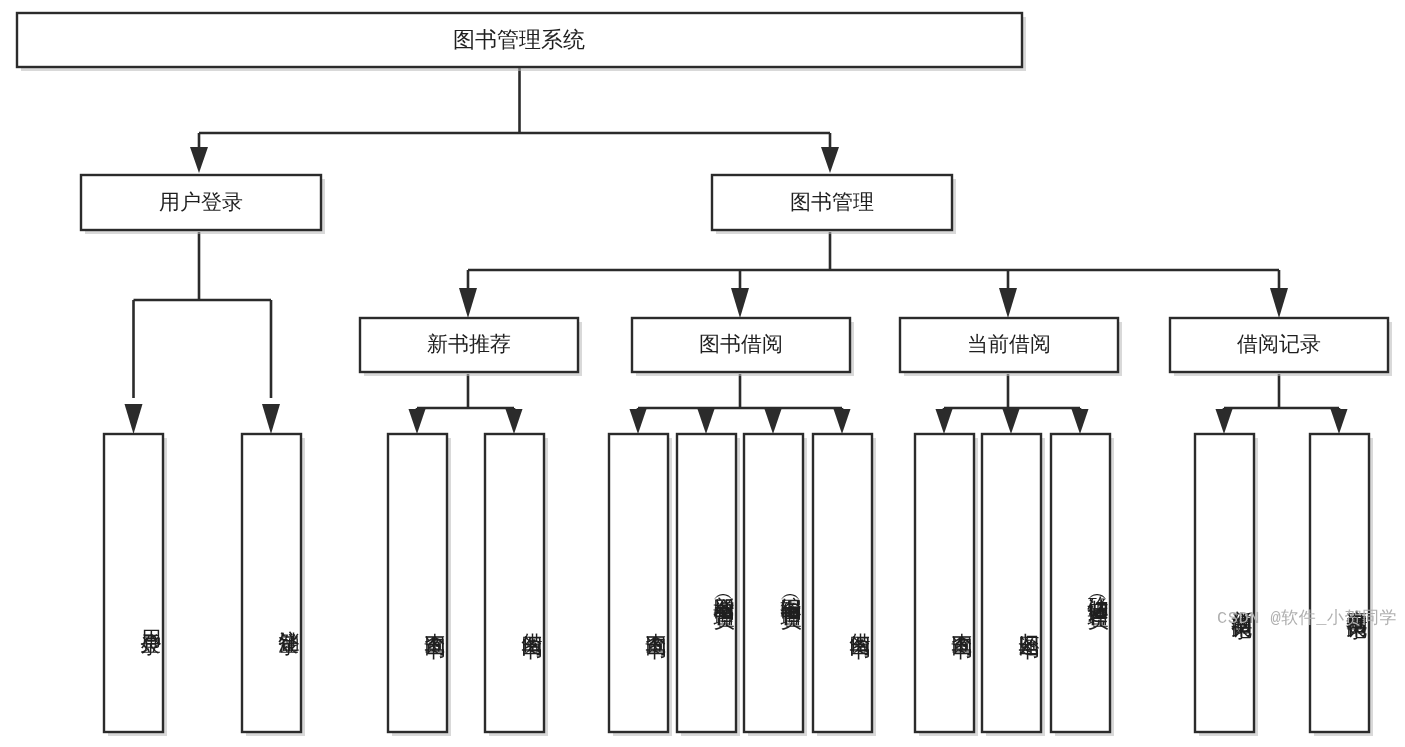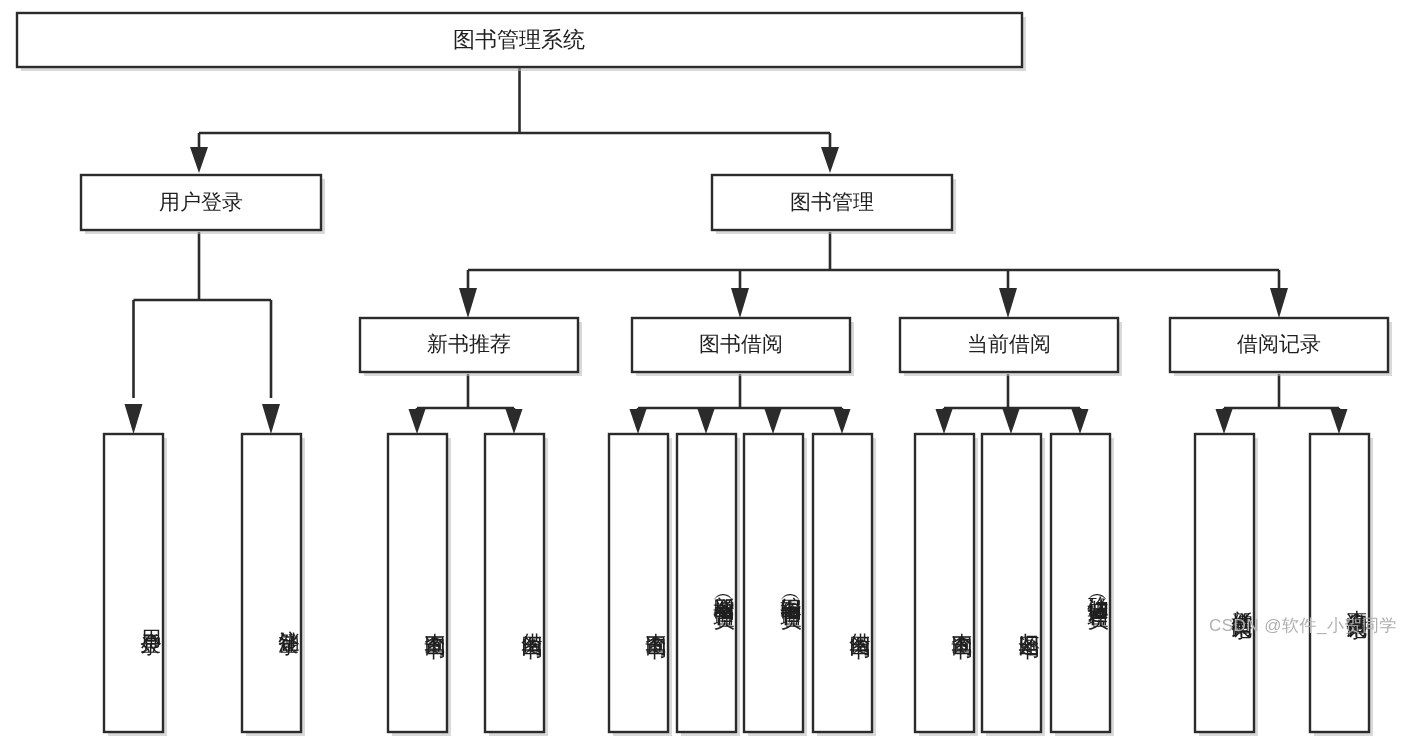--- a/index.html
+++ b/index.html
@@ -71,22 +71,22 @@
     letter-spacing: 2px;
     white-space: nowrap;
     display: flex;
     align-items: flex-start;
     justify-content: center;
     pointer-events: none;
   }
   .watermark {
     position: absolute;
     right: 8px;
-    bottom: 6px;
-    font-family: Liberation Sans, sans-serif;
+    bottom: 14px;
+    font-family: Liberation Mono, monospace;
     font-size: 17px;
     color: #b0b0b0;
     white-space: nowrap;
     letter-spacing: 0.5px;
   }
 </style>
 </head>
 <body>
 
 <div id="diagram-root">

